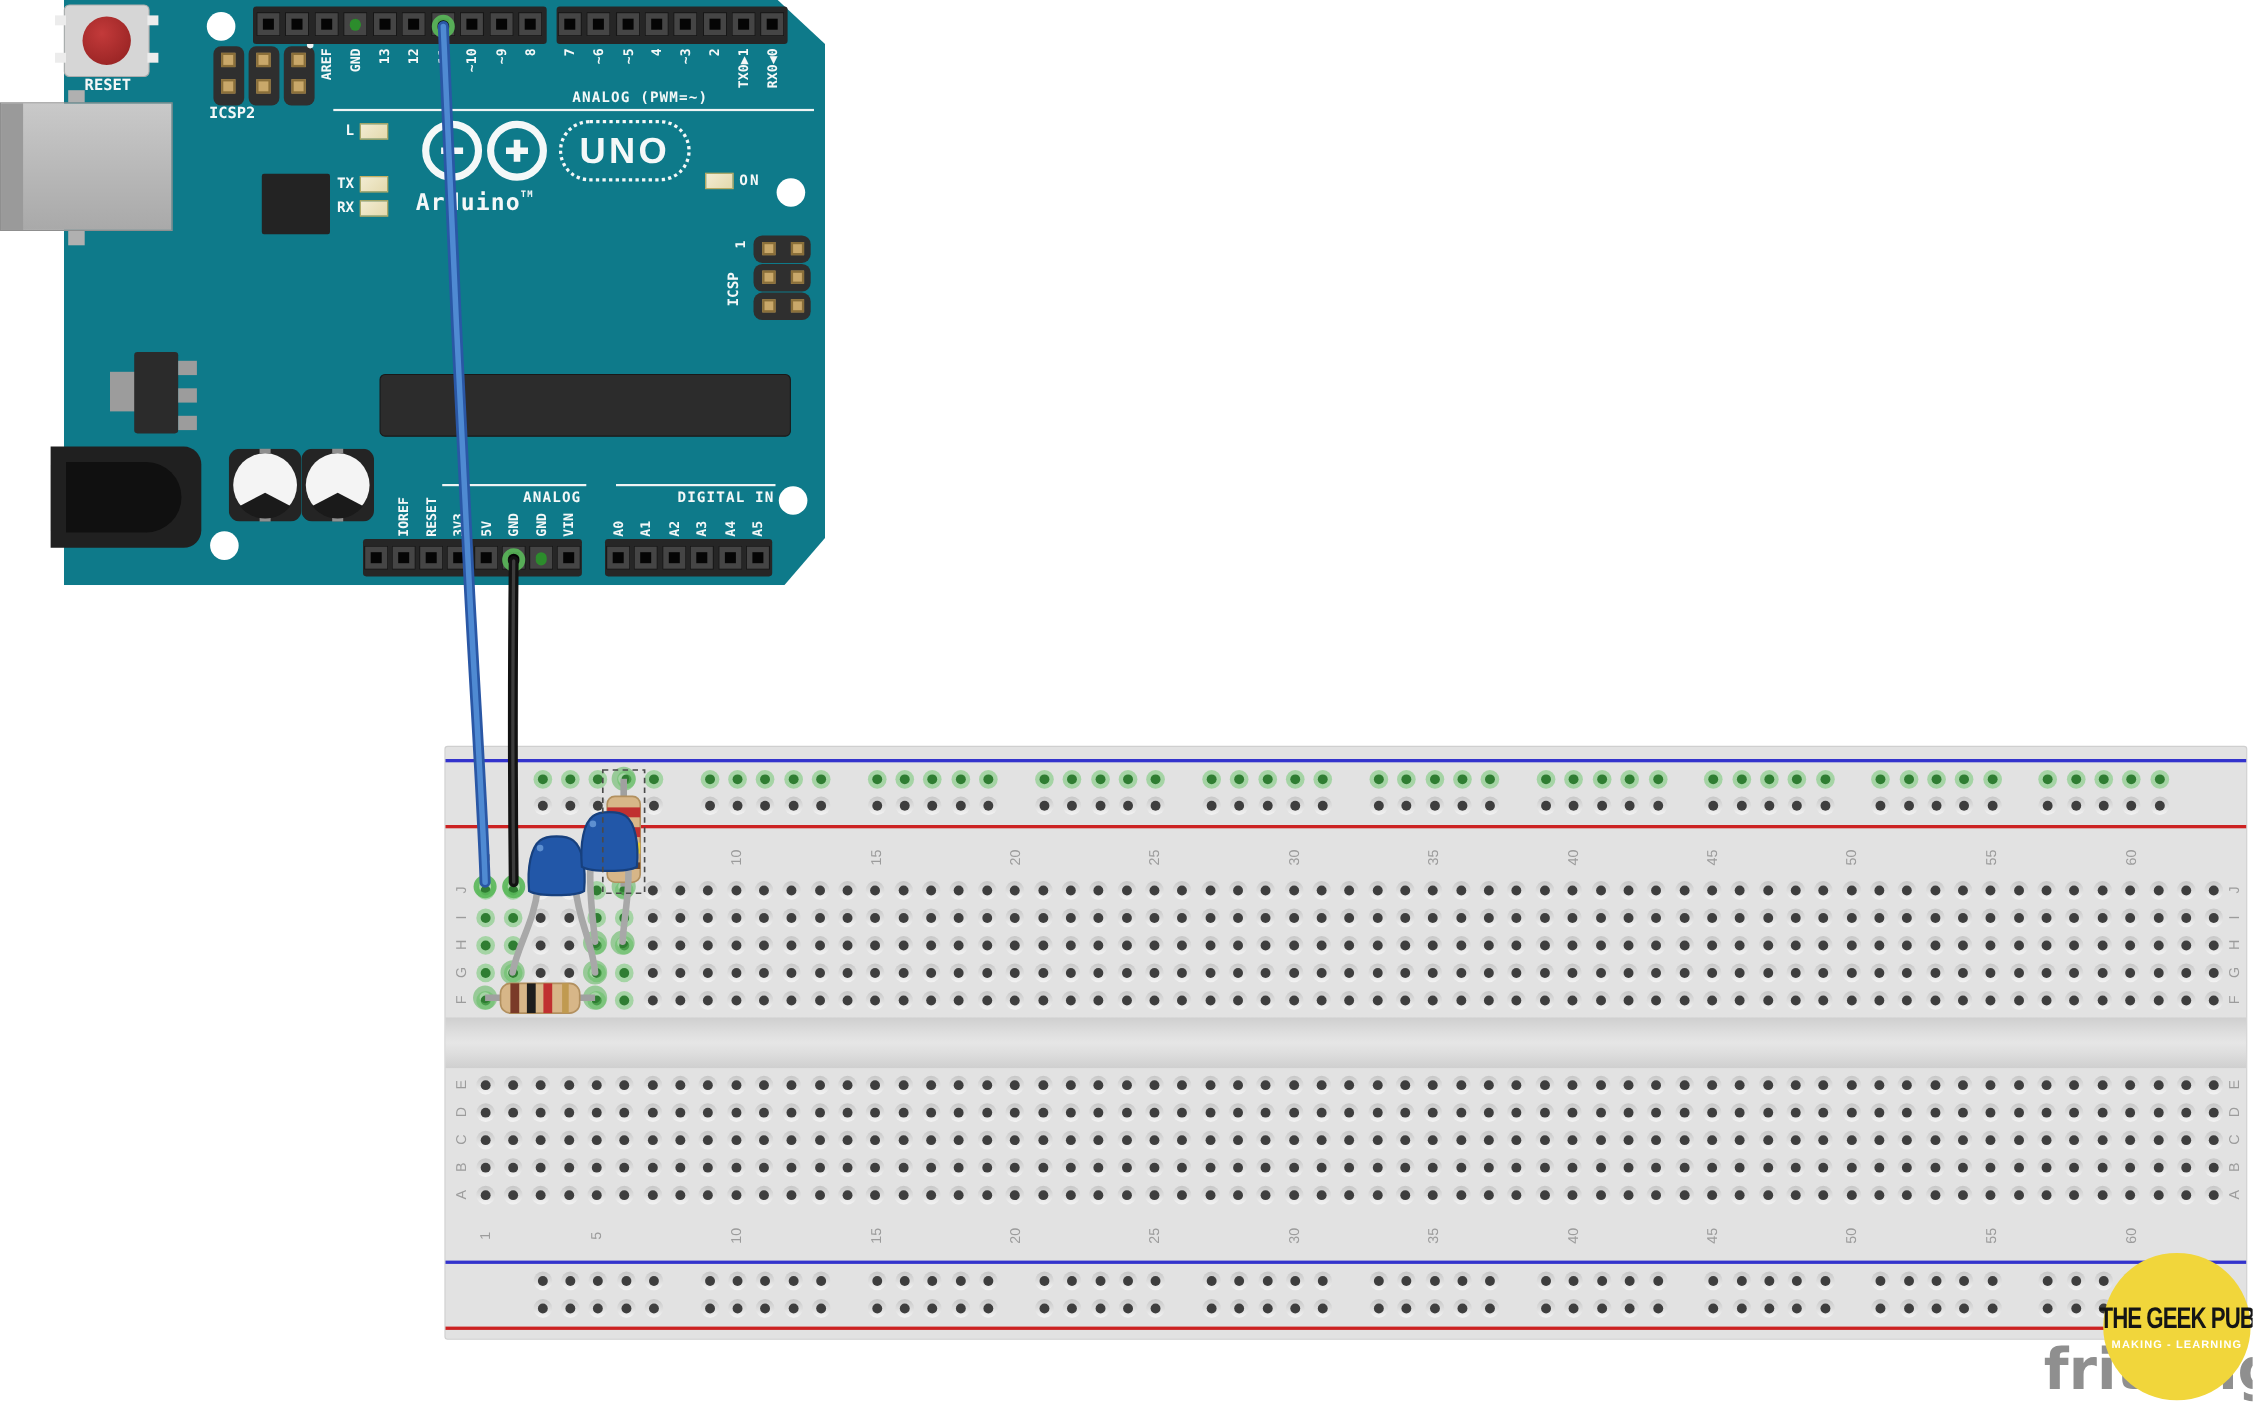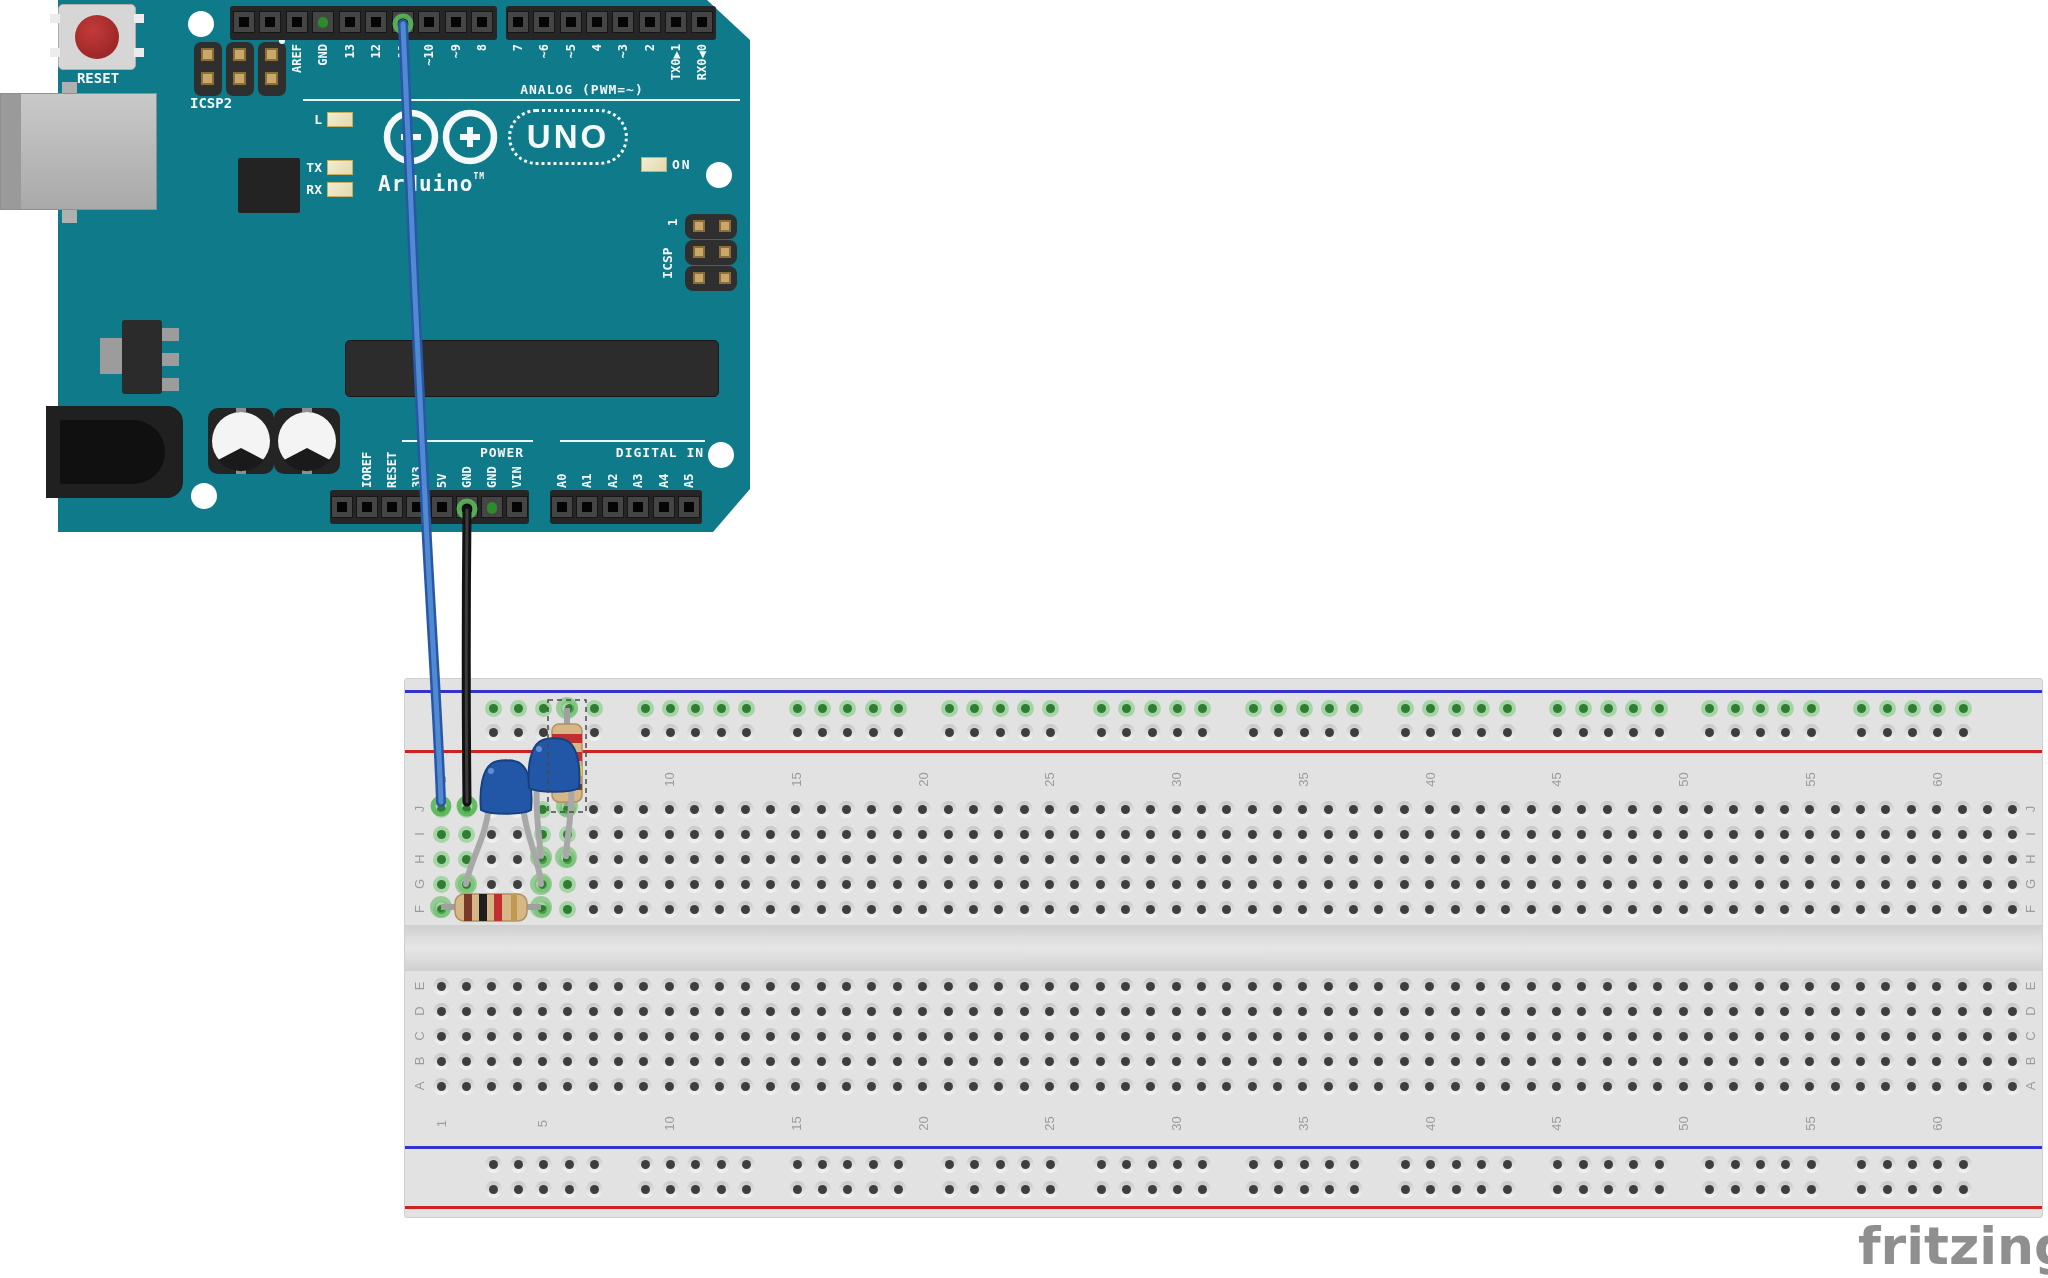--- a/index.html
+++ b/index.html
@@ -215,21 +215,21 @@
         <div class="rlabel" style="left: 640.6px; top: 458px; text-align: left;">A4</div>
         <div class="pin" style="left: 678px; top: 496px;">
           <div class="inner"></div>
         </div>
         <div class="rlabel" style="left: 666px; top: 458px; text-align: left;">A5</div>
       </div>
 
     <div class="silkline" style="left:303px;top:99px;width:437px;"></div>
     <div class="abs silk" style="left:497px;top:82px;width:170px;text-align:center;font-size:13px;letter-spacing:1px;">ANALOG (PWM=~)</div>
     <div class="silkline" style="left:402px;top:440px;width:131px;"></div>
-    <div class="abs silk" style="left:432px;top:445px;width:140px;text-align:center;font-size:13px;letter-spacing:1px;">POWER</div>
+    <div class="abs silk" style="left:432px;top:445px;width:140px;text-align:center;font-size:13px;letter-spacing:1px;">ANALOG</div>
     <div class="silkline" style="left:560px;top:440px;width:145px;"></div>
     <div class="abs silk" style="left:590px;top:445px;width:140px;text-align:center;font-size:13px;letter-spacing:1px;">DIGITAL IN</div>
 
     <div class="led" style="left:327px;top:112px;"></div>
     <div class="abs silk ledlabel" style="left:292px;top:112px;width:30px;">L</div>
     <div class="led" style="left:327px;top:160px;"></div>
     <div class="abs silk ledlabel" style="left:292px;top:160px;width:30px;">TX</div>
     <div class="led" style="left:327px;top:182px;"></div>
     <div class="abs silk ledlabel" style="left:292px;top:182px;width:30px;">RX</div>
     <div class="led" style="left:641px;top:157px;"></div>
@@ -1239,14 +1239,18 @@
       <path d="M 467 510 C 466 610 466 710 467 802" fill="none" stroke="#3c3c3c" stroke-width="3" stroke-linecap="round"></path>
     </g>
 
     <g>
       <path d="M 403 24 C 409 180 419 380 427 540 C 433 650 439 740 441 802" fill="none" stroke="#2a57a5" stroke-width="10" stroke-linecap="round"></path>
       <path d="M 403 24 C 409 180 419 380 427 540 C 433 650 439 740 441 802" fill="none" stroke="#4f8ad2" stroke-width="5" stroke-linecap="round"></path>
     </g>
   </svg>
 
   <div id="fritzing-mark">fritzing</div>
+  <div id="geekpub" style="background: rgb(241, 214, 59);">
+    <span class="t1">THE GEEK PUB</span>
+    <span class="t2">MAKING - LEARNING</span>
+  </div>
 
 </div>
 
 </body></html>

